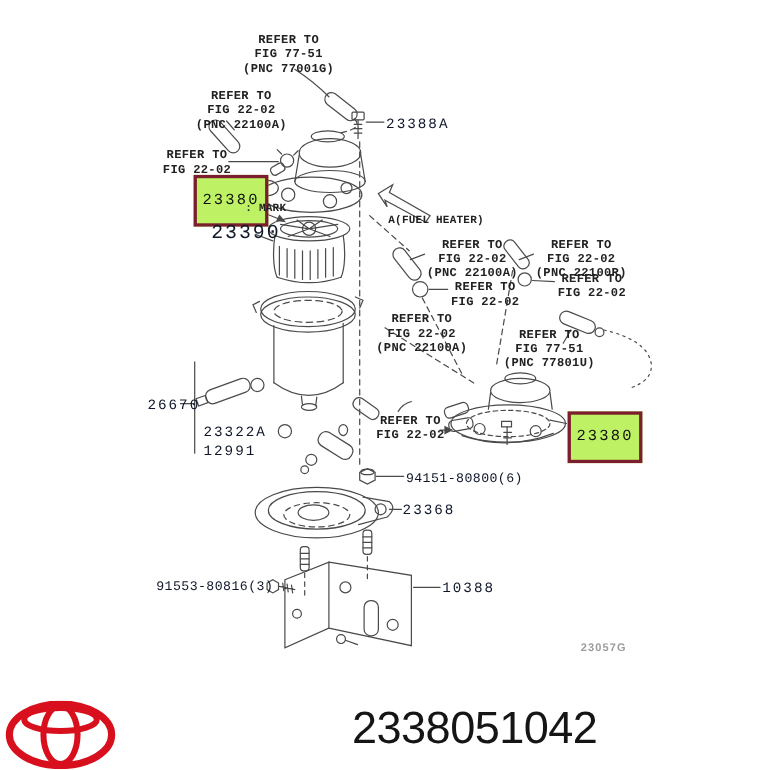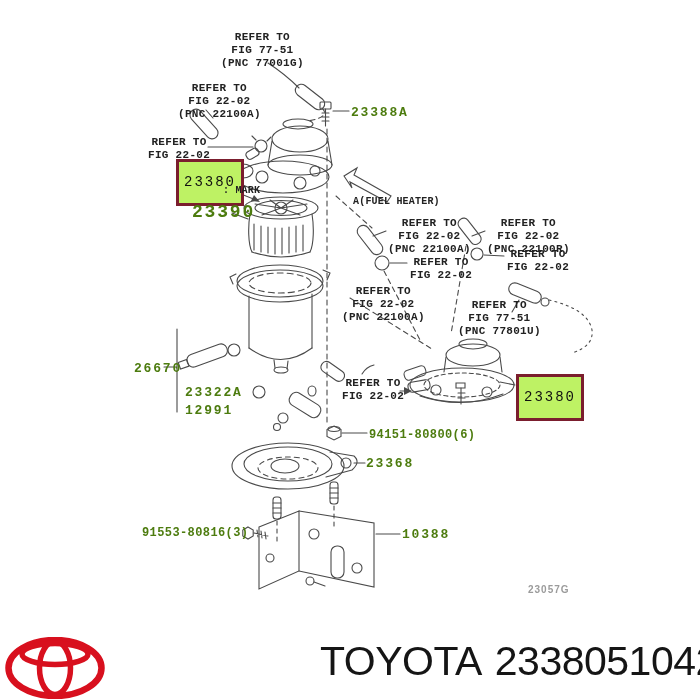--- a/index.html
+++ b/index.html
@@ -2,22 +2,22 @@
 <html><head>
 <meta charset="utf-8">
 <style>
   html,body{margin:0;padding:0;background:#fff;}
   #page{position:relative;width:700px;height:700px;background:#ffffff;overflow:hidden;
         font-family:"Liberation Sans",sans-serif;}
   #art{position:absolute;left:0;top:0;}
   #art *{vector-effect:non-scaling-stroke;}
   .lbl{position:absolute;font-family:"Liberation Mono",monospace;font-weight:bold;
        font-size:11px;line-height:13px;color:#222;white-space:pre-line;letter-spacing:0.3px;text-align:center;}
-  .part{position:absolute;font-family:"Liberation Mono",monospace;font-weight:bold;
-        font-size:13px;line-height:15px;color:#4d7c0f;letter-spacing:1.8px;white-space:pre;}
+  .part{position:absolute;font-family:"Liberation Mono",monospace;font-weight:normal;
+        font-size:13px;line-height:15px;color:#0f172a;letter-spacing:1.8px;white-space:pre;}
   .small{font-size:12px;letter-spacing:0.4px;}
   .tiny{font-size:10px;letter-spacing:0.2px;margin-left:20px;}
   .hl{position:absolute;border:3px solid #7b1e2e;background:#bef264;padding:12px 5px;
       font-family:"Liberation Mono",monospace;font-weight:normal;font-size:14px;line-height:17px;
       color:#111;letter-spacing:2px;white-space:pre;}
   .code{position:absolute;font-family:"Liberation Sans",sans-serif;font-weight:bold;
         font-size:10px;color:#9b9b9b;letter-spacing:1px;text-align:right;}
   .brandline{position:absolute;left:320px;top:637px;display:flex;gap:13px;
              font-family:"Liberation Sans",sans-serif;font-size:41px;line-height:48px;
              color:#151515;letter-spacing:-0.5px;}
@@ -214,17 +214,16 @@
   <div class="part" style="left:402px;top:527px">10388</div>
   <div class="code" style="left:528px;top:584px">23057G</div>
 
   <svg id="logo" width="102" height="62" viewBox="0 0 102 62" fill="none">
     <ellipse cx="51" cy="31" rx="46.5" ry="28" stroke="#d8101e" stroke-width="6.5"></ellipse>
     <ellipse cx="51" cy="31" rx="15.5" ry="26.5" stroke="#d8101e" stroke-width="5.5"></ellipse>
     <ellipse cx="51" cy="17" rx="33" ry="10.5" stroke="#d8101e" stroke-width="5.5"></ellipse>
   </svg>
 
   <div class="brandline">
-    <span>TOYOTA</span>
     <span>2338051042</span>
   </div>
 
 </div>
 
 </body></html>

